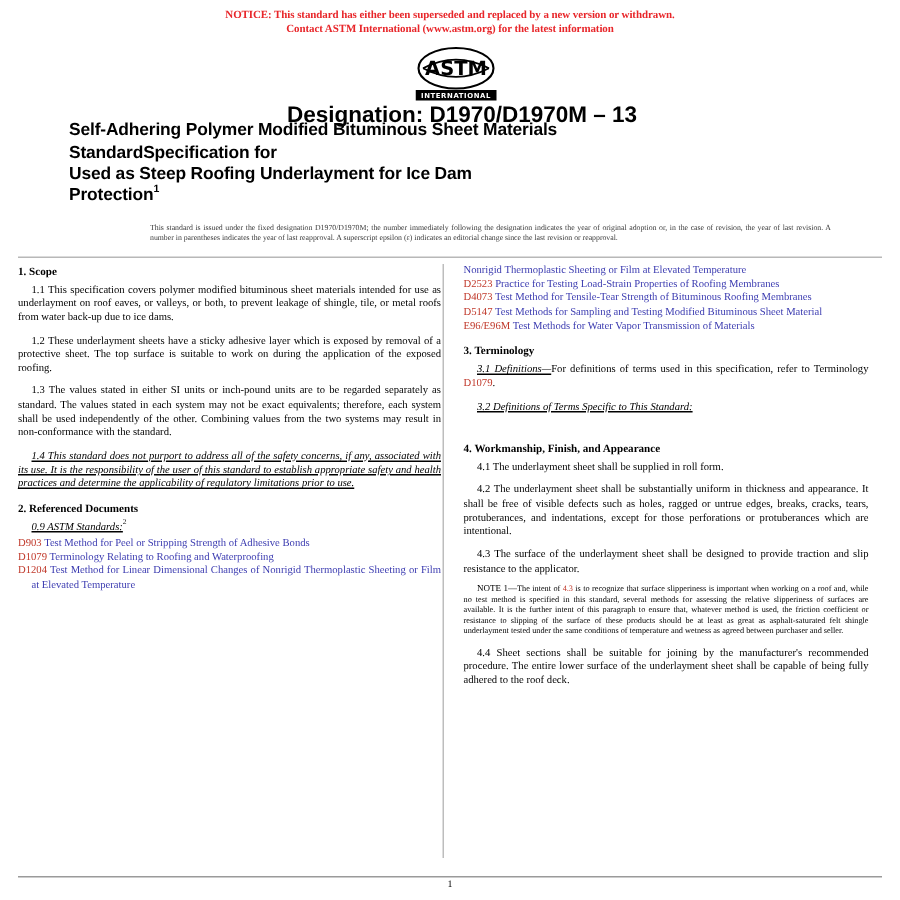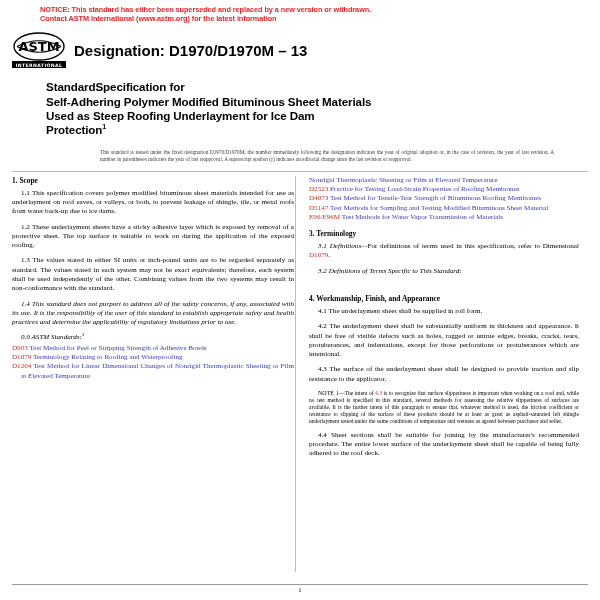--- a/index.html
+++ b/index.html
@@ -20,36 +20,37 @@
     position: relative;
     width: 600px;
     height: 600px;
     box-sizing: border-box;
     padding: 0;
   }
 
   
   .notice {
     color: #e8262a;
-    font-family: Liberation Sans, sans-serif;
+    font-family: Liberation Serif, serif;
     font-weight: bold;
     font-size: 7.3px;
     line-height: 9.2px;
-    text-align: left;
+    text-align: center;
     padding: 5px 40px 0 40px;
     letter-spacing: -0.05px;
   }
   .notice .line2 { display: block; }
 
   
   .desig-row {
     display: flex;
     align-items: center;
     padding: 7px 2px 0 12px;
     height: 40px;
+    flex-direction: column;
   }
   .astm-logo {
     width: 56px;
     height: 38px;
     position: relative;
     flex: 0 0 auto;
   }
   .astm-logo svg { display: block; }
   .desig-text {
     font-family: "Liberation Sans", "DejaVu Sans", sans-serif;
@@ -125,21 +126,21 @@
   p.para {
     font-size: 7.1px;
     line-height: 9.3px;
     text-align: justify;
     margin: 0 0 6px 0;
     text-indent: 9px;
   }
   p.para.ital { font-style: italic; }
   p.tight { margin-bottom: 18px; }
 
-  .ital { font-style: italic; }
+  .ital { font-style: italic; text-decoration: underline; }
 
   
   .sub-head {
     font-size: 7.1px;
     line-height: 9.3px;
     margin: 0 0 1px 0;
     text-indent: 9px;
   }
   .sub-head sup { font-size: 5px; vertical-align: super; line-height: 0; }
 
@@ -208,40 +209,41 @@
         <path d="M5 15.5 Q27 27 49 15.5" fill="none" stroke="#000" stroke-width="1.1"></path>
         <text x="27" y="20" text-anchor="middle" font-family="DejaVu Sans, sans-serif" font-size="13" font-weight="bold" fill="#000">ASTM</text>
         <rect x="0" y="30" width="54" height="7" fill="#000"></rect>
         <text x="27" y="35.6" text-anchor="middle" font-family="DejaVu Sans, sans-serif" font-size="4.6" font-weight="bold" fill="#fff" letter-spacing="0.4">INTERNATIONAL</text>
       </svg>
     </span>
     <span class="desig-text">Designation: D1970/D1970M – 13</span>
   </div>
 
   <div class="title-block">
+    <div class="title-line">Self-Adhering Polymer Modified Bituminous Sheet Materials</div>
     <div class="title-line">StandardSpecification for</div>
-    <div class="title-line">Self-Adhering Polymer Modified Bituminous Sheet Materials</div>
     <div class="title-line">Used as Steep Roofing Underlayment for Ice Dam</div>
     <div class="title-line"><span>Protection</span><sup>1</sup></div>
   </div>
 
   <div class="intro">This standard is issued under the fixed designation D1970/D1970M; the number immediately following the designation indicates the year of original adoption or, in the case of revision, the year of last revision. A number in parentheses indicates the year of last reapproval. A superscript epsilon (ε) indicates an editorial change since the last revision or reapproval.</div>
 
   <div class="top-rule"></div>
 
   <div class="columns">
 
     <div class="col left">
 
       <h2 class="sec first">1. Scope</h2>
       <p class="para">1.1 This specification covers polymer modified bituminous sheet materials intended for use as underlayment on roof eaves, or valleys, or both, to prevent leakage of shingle, tile, or metal roofs from water back-up due to ice dams.</p>
       <p class="para">1.2 These underlayment sheets have a sticky adhesive layer which is exposed by removal of a protective sheet. The top surface is suitable to work on during the application of the exposed roofing.</p>
       <p class="para">1.3 The values stated in either SI units or inch-pound units are to be regarded separately as standard. The values stated in each system may not be exact equivalents; therefore, each system shall be used independently of the other. Combining values from the two systems may result in non-conformance with the standard.</p>
       <p class="para ital">1.4 This standard does not purport to address all of the safety concerns, if any, associated with its use. It is the responsibility of the user of this standard to establish appropriate safety and health practices and determine the applicability of regulatory limitations prior to use.</p>
 
+      <h2 class="sec">2. Referenced Documents</h2>
       <p class="sub-head"><span class="ital">0.9 ASTM Standards:</span><sup>2</sup></p>
 
       <ul class="refs">
         <li><span class="dnum">D903</span> <span class="reftext-blue">Test Method for Peel or Stripping Strength of Adhesive Bonds</span></li>
         <li><span class="dnum">D1079</span> <span class="reftext-blue">Terminology Relating to Roofing and Waterproofing</span></li>
         <li><span class="dnum">D1204</span> <span class="reftext-blue">Test Method for Linear Dimensional Changes of Nonrigid Thermoplastic Sheeting or Film at Elevated Temperature</span></li>
       </ul>
 
     </div>
 
@@ -251,21 +253,21 @@
 
       <ul class="refs">
         <li><span class="reftext-blue">Nonrigid Thermoplastic Sheeting or Film at Elevated Temperature</span></li>
         <li><span class="dnum">D2523</span> <span class="reftext-blue">Practice for Testing Load-Strain Properties of Roofing Membranes</span></li>
         <li><span class="dnum">D4073</span> <span class="reftext-blue">Test Method for Tensile-Tear Strength of Bituminous Roofing Membranes</span></li>
         <li><span class="dnum">D5147</span> <span class="reftext-blue">Test Methods for Sampling and Testing Modified Bituminous Sheet Material</span></li>
         <li><span class="dnum">E96/E96M</span> <span class="reftext-blue">Test Methods for Water Vapor Transmission of Materials</span></li>
       </ul>
 
       <h2 class="sec">3. Terminology</h2>
-      <p class="para"><span class="ital">3.1 Definitions—</span><span>For definitions of terms used in this specification, refer to Dimensional </span><span class="dnum">D1079</span><span>.</span></p>
+      <p class="para"><span class="ital">3.1 Definitions—</span><span>For definitions of terms used in this specification, refer to Terminology </span><span class="dnum">D1079</span><span>.</span></p>
       <p class="para ital tight">3.2 Definitions of Terms Specific to This Standard:</p>
 
       <h2 class="sec">4. Workmanship, Finish, and Appearance</h2>
       <p class="para">4.1 The underlayment sheet shall be supplied in roll form.</p>
       <p class="para">4.2 The underlayment sheet shall be substantially uniform in thickness and appearance. It shall be free of visible defects such as holes, ragged or untrue edges, breaks, cracks, tears, protuberances, and indentations, except for those perforations or protuberances which are intentional.</p>
       <p class="para">4.3 The surface of the underlayment sheet shall be designed to provide traction and slip resistance to the applicator.</p>
       <p class="note"><span class="notelabel">NOTE 1—</span><span>The intent of </span><span class="redref">4.3</span><span> is to recognize that surface slipperiness is important when working on a roof and, while no test method is specified in this standard, several methods for assessing the relative slipperiness of surfaces are available. It is the further intent of this paragraph to ensure that, whatever method is used, the friction coefficient or resistance to slipping of the surface of these products should be at least as great as asphalt-saturated felt shingle underlayment tested under the same conditions of temperature and wetness as agreed between purchaser and seller.</span></p>
       <p class="para">4.4 Sheet sections shall be suitable for joining by the manufacturer's recommended procedure. The entire lower surface of the underlayment sheet shall be capable of being fully adhered to the roof deck.</p>
 
     </div>

